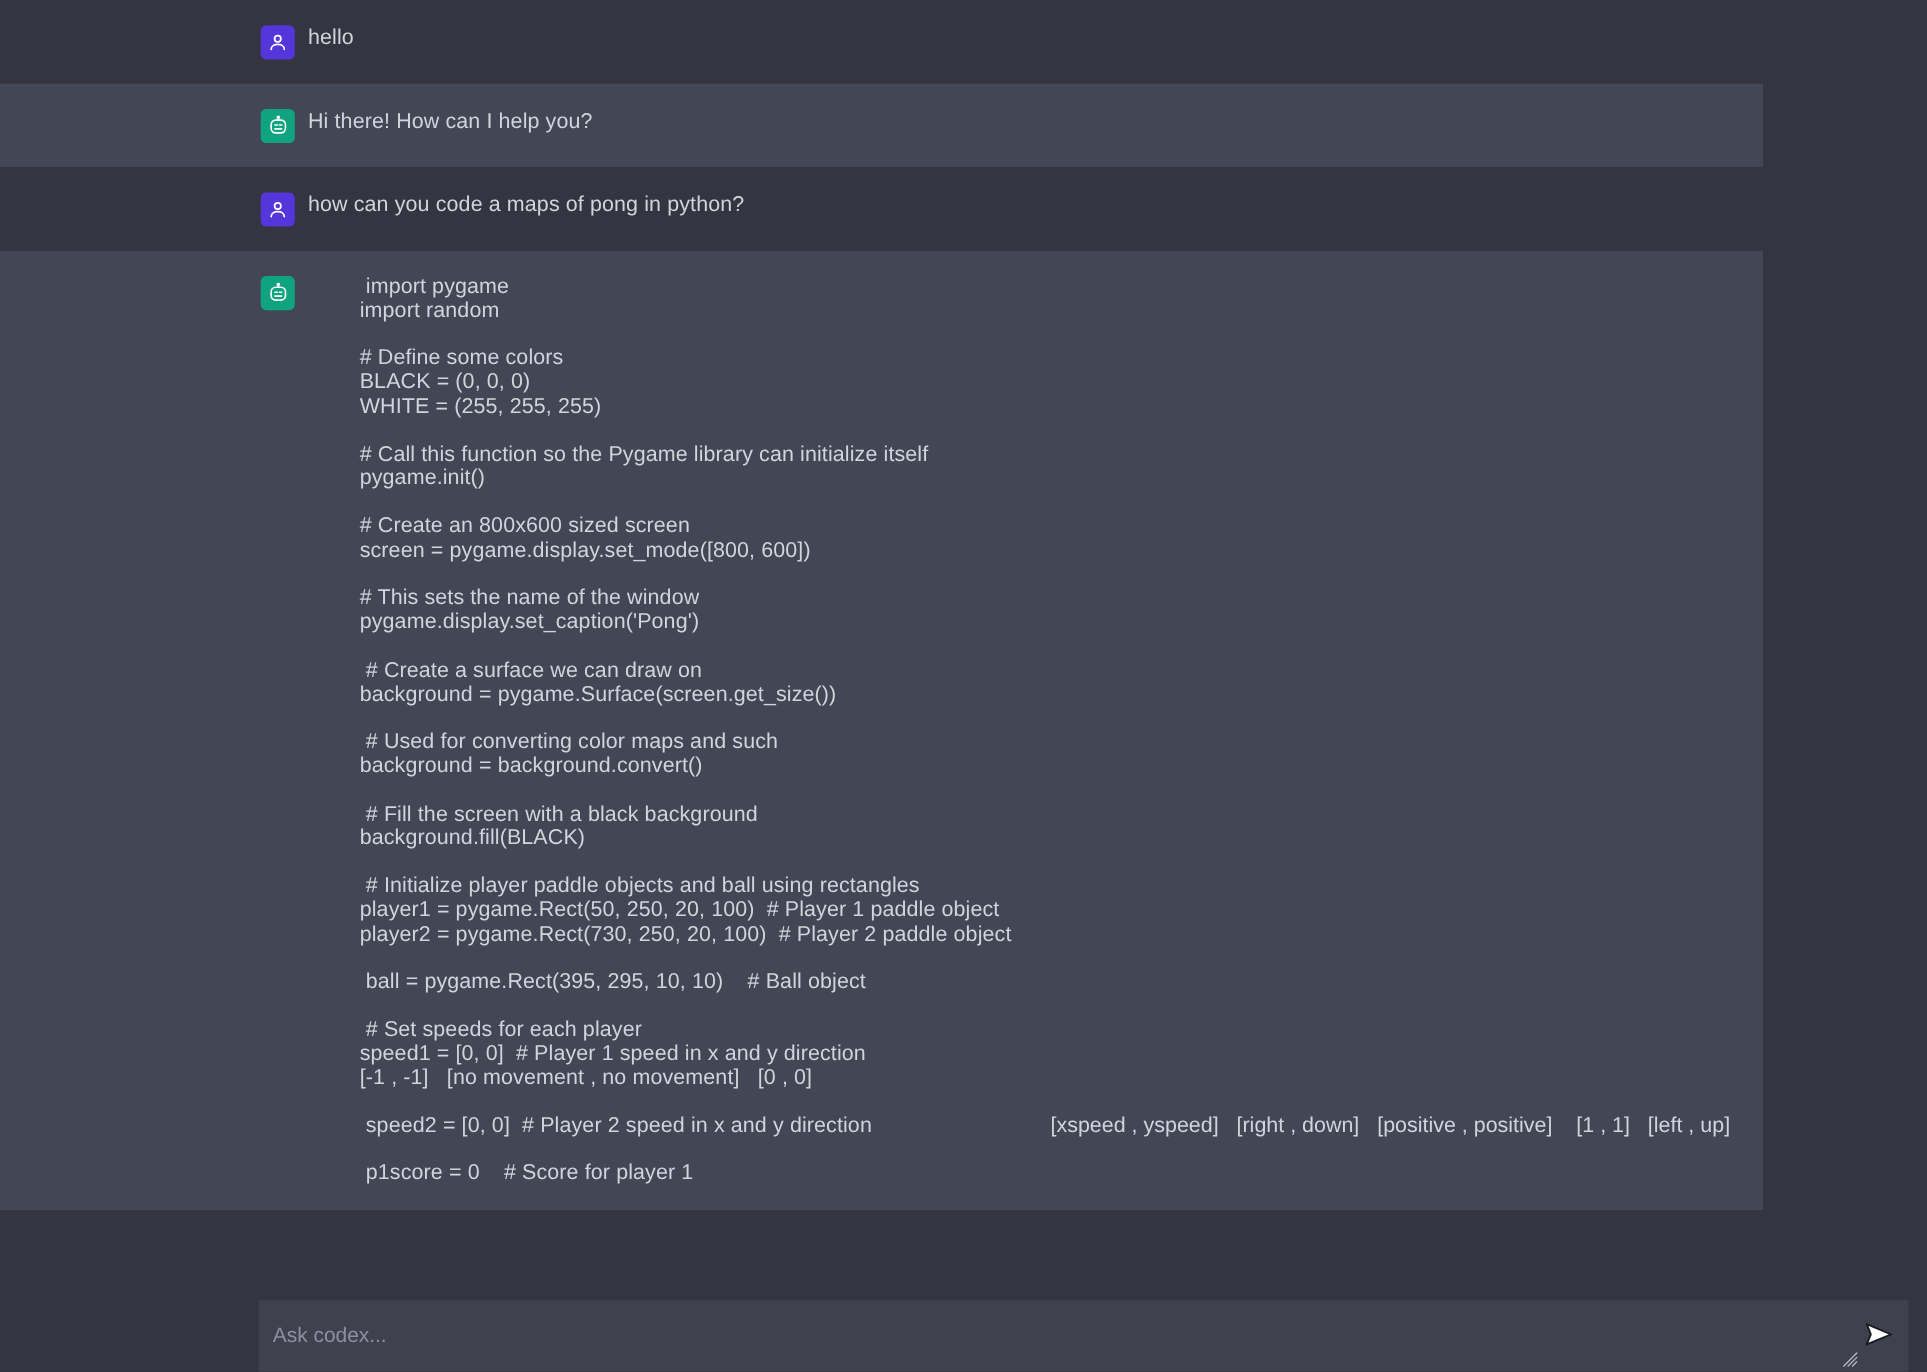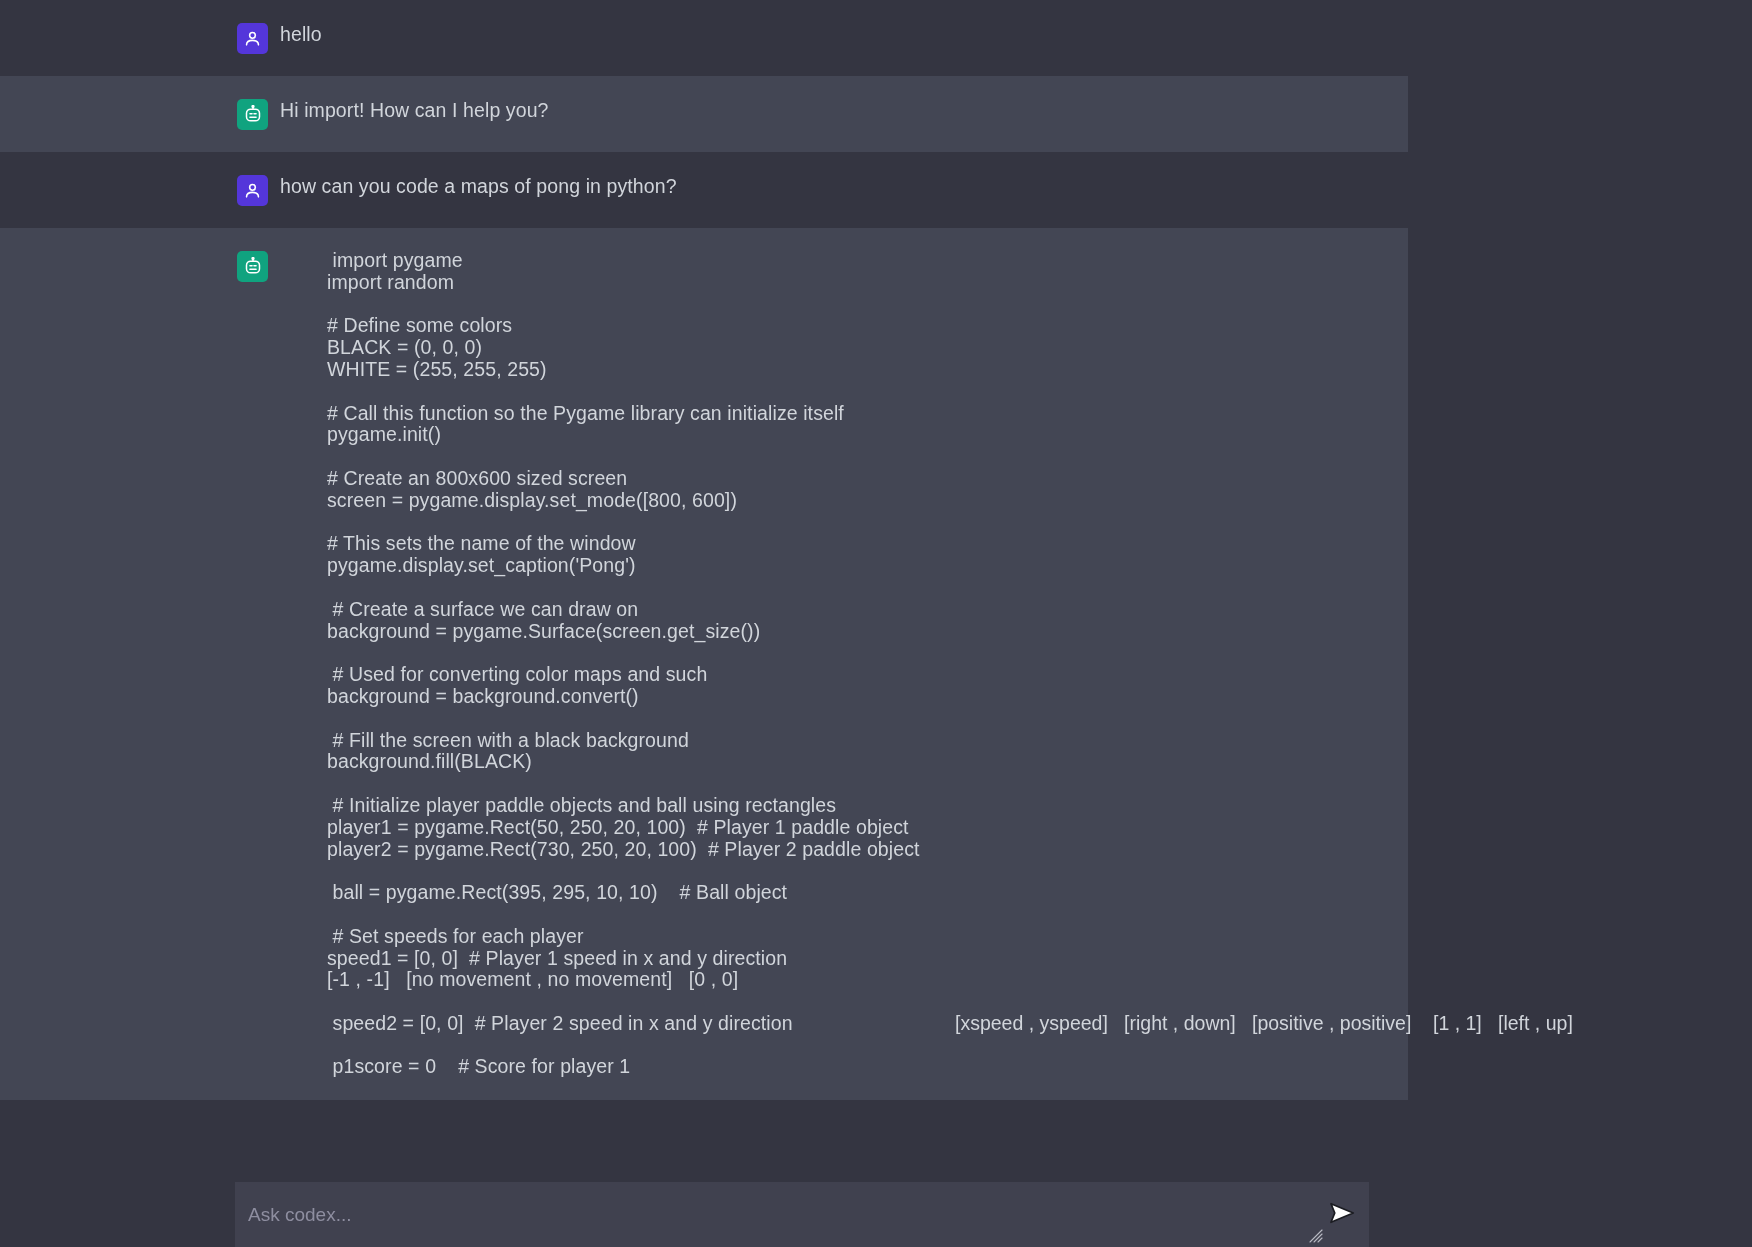--- a/index.html
+++ b/index.html
@@ -16,21 +16,21 @@
     position: relative;
     width: 1752px;
     height: 1247px;
     background: #343541;
   }
 
   
   #chat {
     position: absolute;
     left: 0; top: 0;
-    width: 1408px;
+    width: 1603px;
     height: 1182px;
     overflow: hidden;
   }
 
   .msg-row {
     width: 100%;
     display: block;
   }
   .msg-row.user  { background: #343541; }
   .msg-row.bot   { background: #434654; }
@@ -91,21 +91,21 @@
     left: 0;
     top: 1182px;
     width: 1752px;
     height: 65px;
     background: #343541;
   }
   #composer-wrap {
     position: absolute;
     left: 235px;
     top: 1182px;
-    width: 1134px;
+    width: 1500px;
     height: 65px;
     background: #40414f;
     display: flex;
     align-items: center;
     gap: 21px;
   }
   #composer-input {
     flex: 1 1 auto;
     background: transparent;
     border: none;
@@ -168,21 +168,21 @@
             <svg width="20" height="20" viewBox="0 0 24 24" fill="none" stroke="#ffffff" stroke-width="1.8" stroke-linecap="round" stroke-linejoin="round">
               <path d="M12 2v2.5"></path>
               <circle cx="12" cy="1.8" r="1.1" fill="#ffffff"></circle>
               <rect x="4.2" y="5" width="15.6" height="14" rx="5"></rect>
               <path d="M8.3 10.4h2.6"></path>
               <path d="M13.1 10.4h2.6"></path>
               <path d="M8.3 14.6h7.4"></path>
             </svg>
           </span>
         </div>
-        <div class="msg-text">Hi import! How can I help you?</div>
+        <div class="msg-text">Hi there! How can I help you?</div>
       </div>
     </div>
 
     <div class="msg-row user">
       <div class="msg-inner">
         <div class="avatar user-avatar">
           <span>
             <svg width="19" height="19" viewBox="0 0 24 24" fill="none" stroke="#ffffff" stroke-width="2" stroke-linecap="round" stroke-linejoin="round">
               <circle cx="12" cy="8" r="3.6"></circle>
               <path d="M4.5 20c0-3.6 3.4-5.6 7.5-5.6s7.5 2 7.5 5.6"></path>

